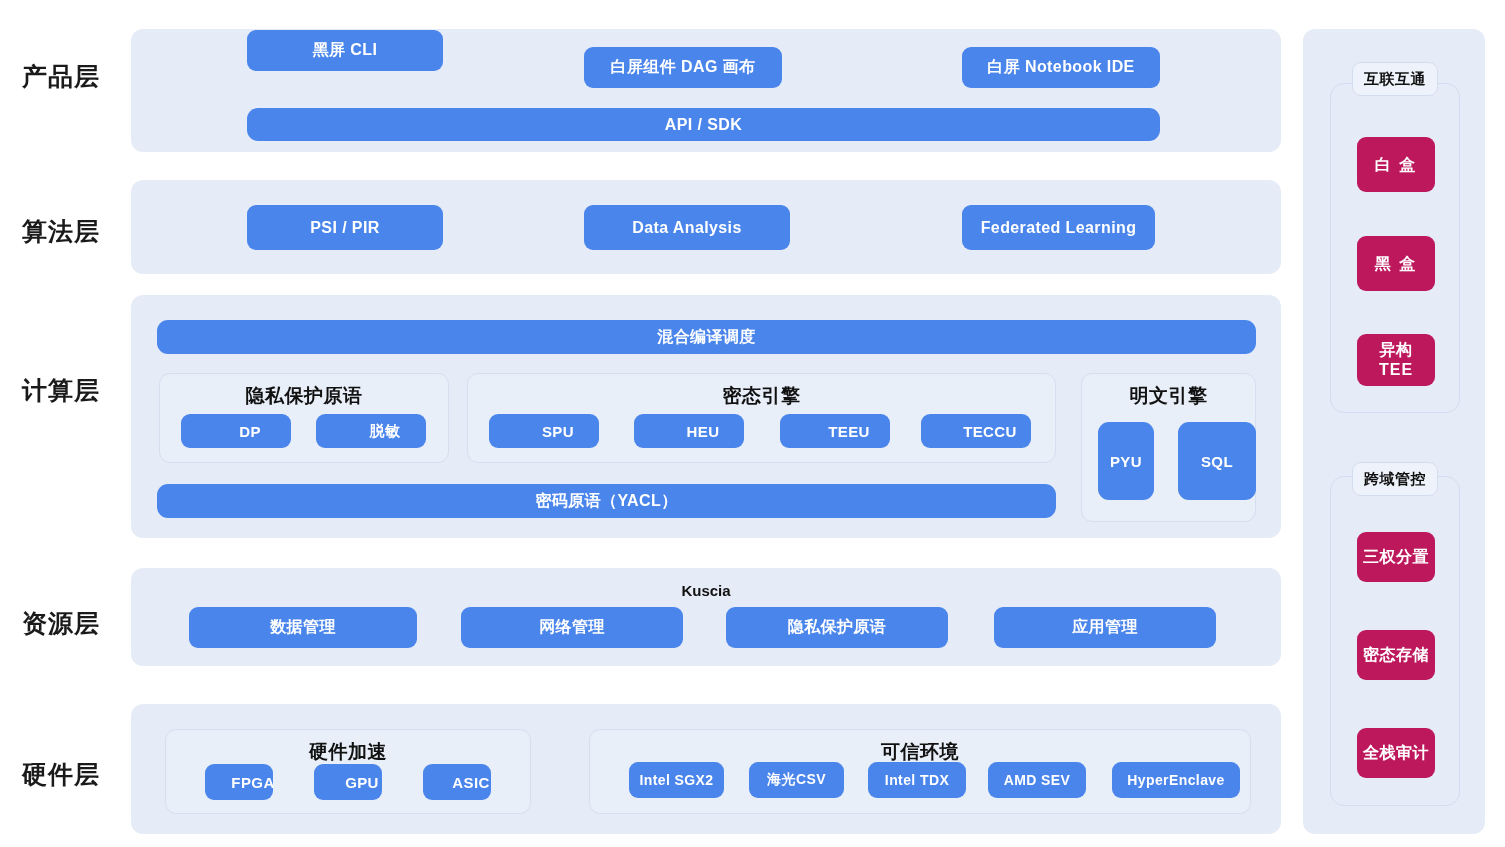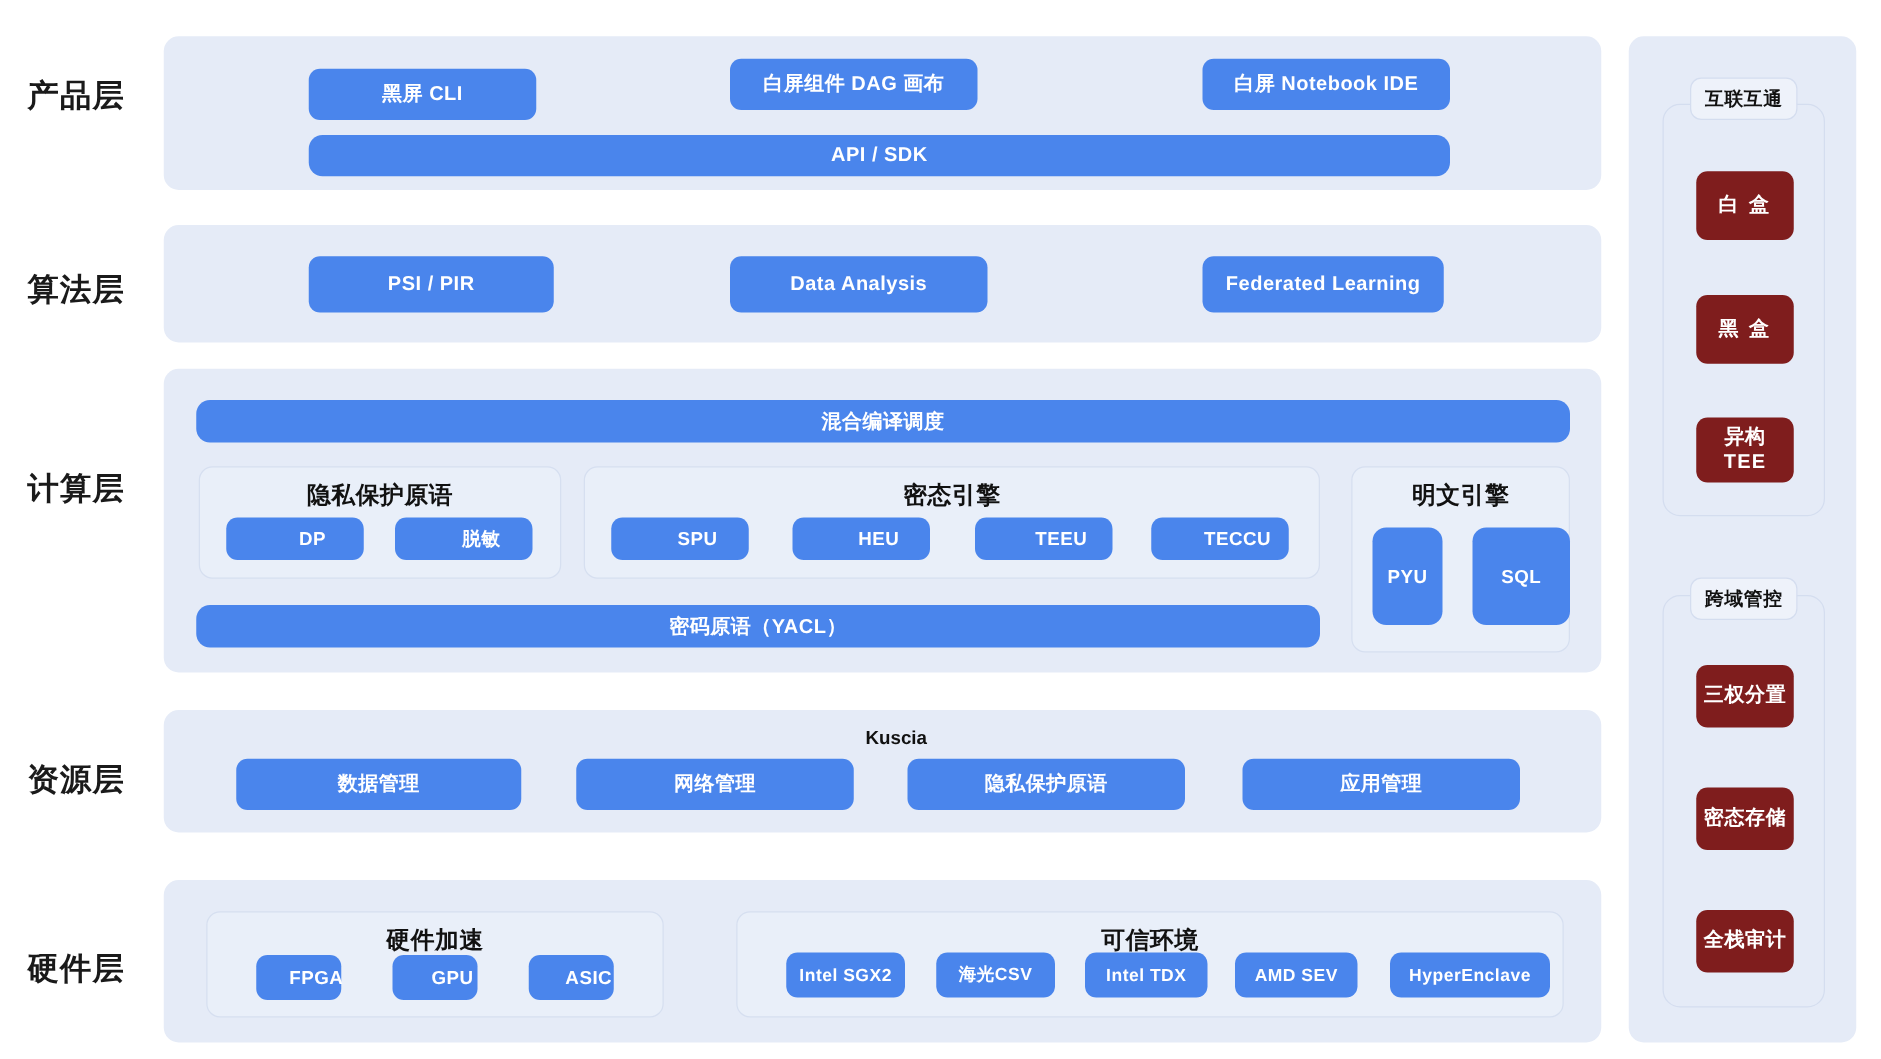--- a/index.html
+++ b/index.html
@@ -67,21 +67,20 @@
     letter-spacing: .5px;
   }
 
   
   .inline-caption {
     position: absolute;
     text-align: center;
     font-size: 15px;
     font-weight: 700;
     color: #111111;
-    margin-left: 11px;
   }
 
   
   .side-band {
     position: absolute;
     background: #e5ebf7;
     border-radius: 12px;
   }
   .side-inner {
     position: absolute;
@@ -98,21 +97,21 @@
     align-items: center;
     justify-content: center;
     font-size: 15px;
     font-weight: 700;
     color: #111111;
     letter-spacing: .5px;
     z-index: 3;
   }
   .side-pill {
     position: absolute;
-    background: #7f1d1d;
+    background: #be185d;
     color: #fff;
     border-radius: 9px;
     display: flex;
     flex-direction: column;
     align-items: center;
     justify-content: center;
     font-size: 16px;
     font-weight: 700;
     letter-spacing: 2px;
     z-index: 2;
@@ -128,21 +127,21 @@
 <div id="root">
 
   <div class="layer-label" style="top:60px">产品层</div>
   <div class="layer-label" style="top:215px">算法层</div>
   <div class="layer-label" style="top:374px">计算层</div>
   <div class="layer-label" style="top:607px">资源层</div>
   <div class="layer-label" style="top:758px">硬件层</div>
 
   <div class="band" style="left:131px; top:29px; width:1150px; height:123px"></div>
 
-  <div class="pill" style="left:247px; top:55px; width:182px; height:41px">黑屏 CLI</div>
+  <div class="pill" style="left:247px; top:30px; width:196px; height:41px">黑屏 CLI</div>
   <div class="pill" style="left:584px; top:47px; width:198px; height:41px">白屏组件 DAG 画布</div>
   <div class="pill" style="left:962px; top:47px; width:198px; height:41px">白屏 Notebook IDE</div>
   <div class="pill wide" style="left:247px; top:108px; width:913px; height:33px">API / SDK</div>
 
   <div class="band" style="left:131px; top:180px; width:1150px; height:94px"></div>
 
   <div class="pill" style="left:247px; top:205px; width:196px; height:45px">PSI / PIR</div>
   <div class="pill" style="left:584px; top:205px; width:206px; height:45px">Data Analysis</div>
   <div class="pill" style="left:962px; top:205px; width:193px; height:45px">Federated Learning</div>
 

